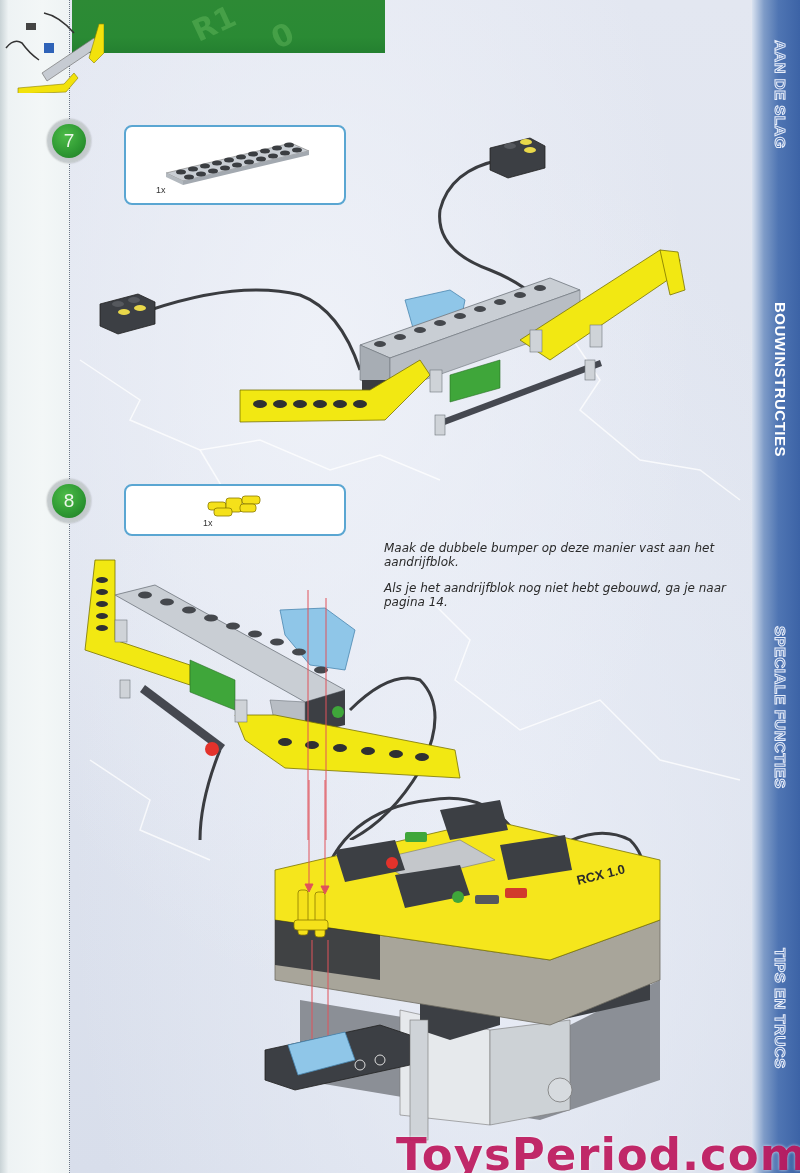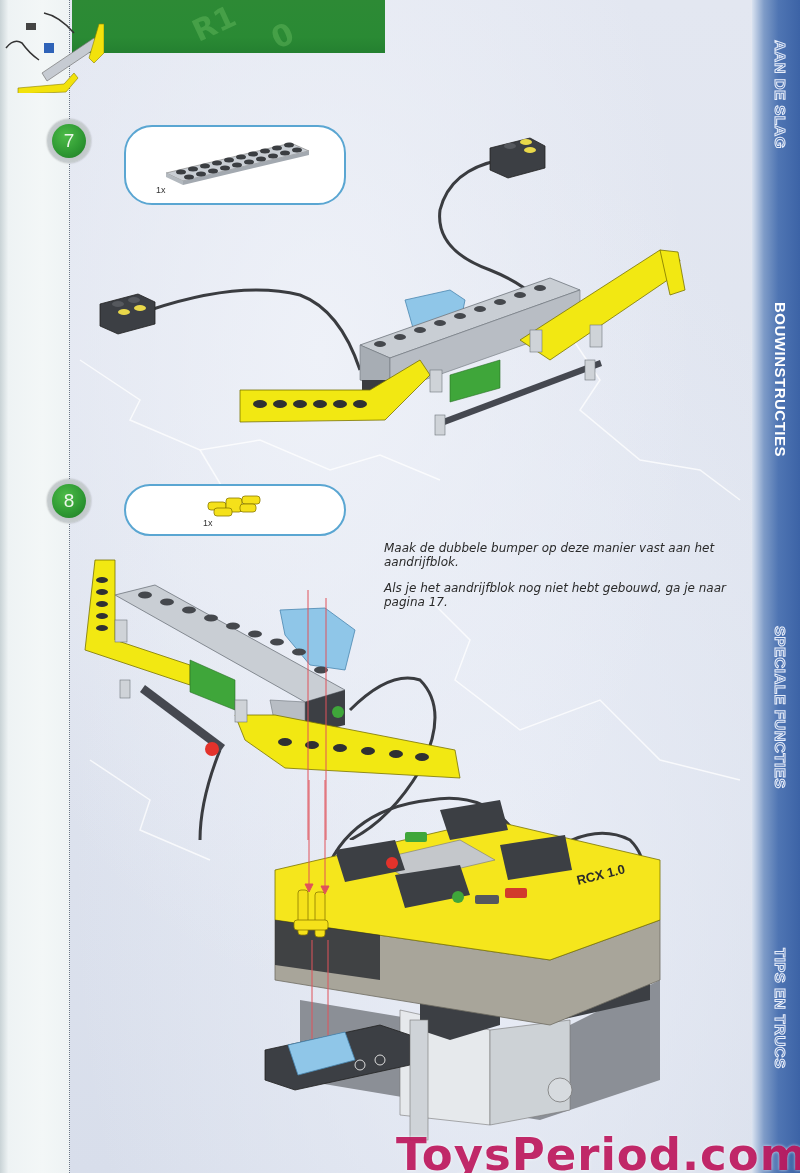--- a/index.html
+++ b/index.html
@@ -27,21 +27,21 @@
     color:rgba(255,255,255,0.0);-webkit-text-stroke:1px #e8eefa;text-align:left;
     font-weight:bold;line-height:40px;}
   .tab-label.active{color:#ffffff;-webkit-text-stroke:0;font-weight:bold;}
   .step-circle{position:absolute;width:44px;height:44px;border-radius:50%;
     background:radial-gradient(circle at 50% 50%,#a9b0b3 0%,#c7cdcf 70%,#8c9497 100%);
     box-shadow:0 0 2px rgba(0,0,0,0.3);}
   .step-circle .inner{position:absolute;left:5px;top:5px;width:34px;height:34px;border-radius:50%;
     background:radial-gradient(circle at 40% 35%,#4dbb48 0%,#2f9a33 55%,#1f7a25 100%);
     color:#eef7ec;font-family:"Liberation Sans",sans-serif;font-size:19px;
     text-align:center;line-height:34px;}
-  .parts-box{position:absolute;background:#ffffff;border:2px solid #5aa6d2;border-radius:28px;}
+  .parts-box{position:absolute;background:#ffffff;border:2px solid #5aa6d2;border-radius:8px;}
   .parts-qty{position:absolute;font-family:"Liberation Sans",sans-serif;font-size:9px;color:#333;}
   .instr{position:absolute;left:384px;top:541px;width:350px;
     font-family:"DejaVu Sans",sans-serif;font-style:italic;font-size:12px;line-height:14px;color:#2a2a2a;}
   .instr p{margin:0 0 12px 0;}
   .watermark{position:absolute;left:396px;top:1128px;
     font-family:"DejaVu Sans","Liberation Sans",sans-serif;font-weight:bold;font-size:45px;
     color:#be185d;letter-spacing:1px;opacity:0.92;
     text-shadow:0 0 3px rgba(255,255,255,0.8);}
   svg{position:absolute;}
 </style>
@@ -189,21 +189,21 @@
         <rect x="38" y="6" width="18" height="8" rx="3"></rect>
       <rect x="10" y="18" width="18" height="8" rx="3"></rect>
         <rect x="36" y="14" width="16" height="8" rx="3"></rect>
     </g>
   </svg>
   <span class="parts-qty" style="left:77px;top:32px;">1x</span>
 </div>
 
 <div class="instr">
   <p>Maak de dubbele bumper op deze manier vast aan het aandrijfblok.</p>
-  <p>Als je het aandrijfblok nog niet hebt gebouwd, ga je naar pagina 17.</p>
+  <p>Als je het aandrijfblok nog niet hebt gebouwd, ga je naar pagina 14.</p>
 </div>
 
 <svg width="420" height="300" style="left:60px;top:540px;">
 
   <path d="M160 210 Q140 260 140 300" stroke="#3a3c40" stroke-width="3" fill="none"></path>
   <path d="M290 170 Q330 130 360 140 Q390 170 360 230 Q330 280 290 300" stroke="#3a3c40" stroke-width="3" fill="none"></path>
 
   <polygon points="35,20 55,20 55,100 130,125 130,145 25,110" fill="#f2e812" stroke="#7a7300" stroke-width="0.8"></polygon>
   <g fill="#2f3033">
       <ellipse cx="42" cy="40" rx="6" ry="3"></ellipse>

